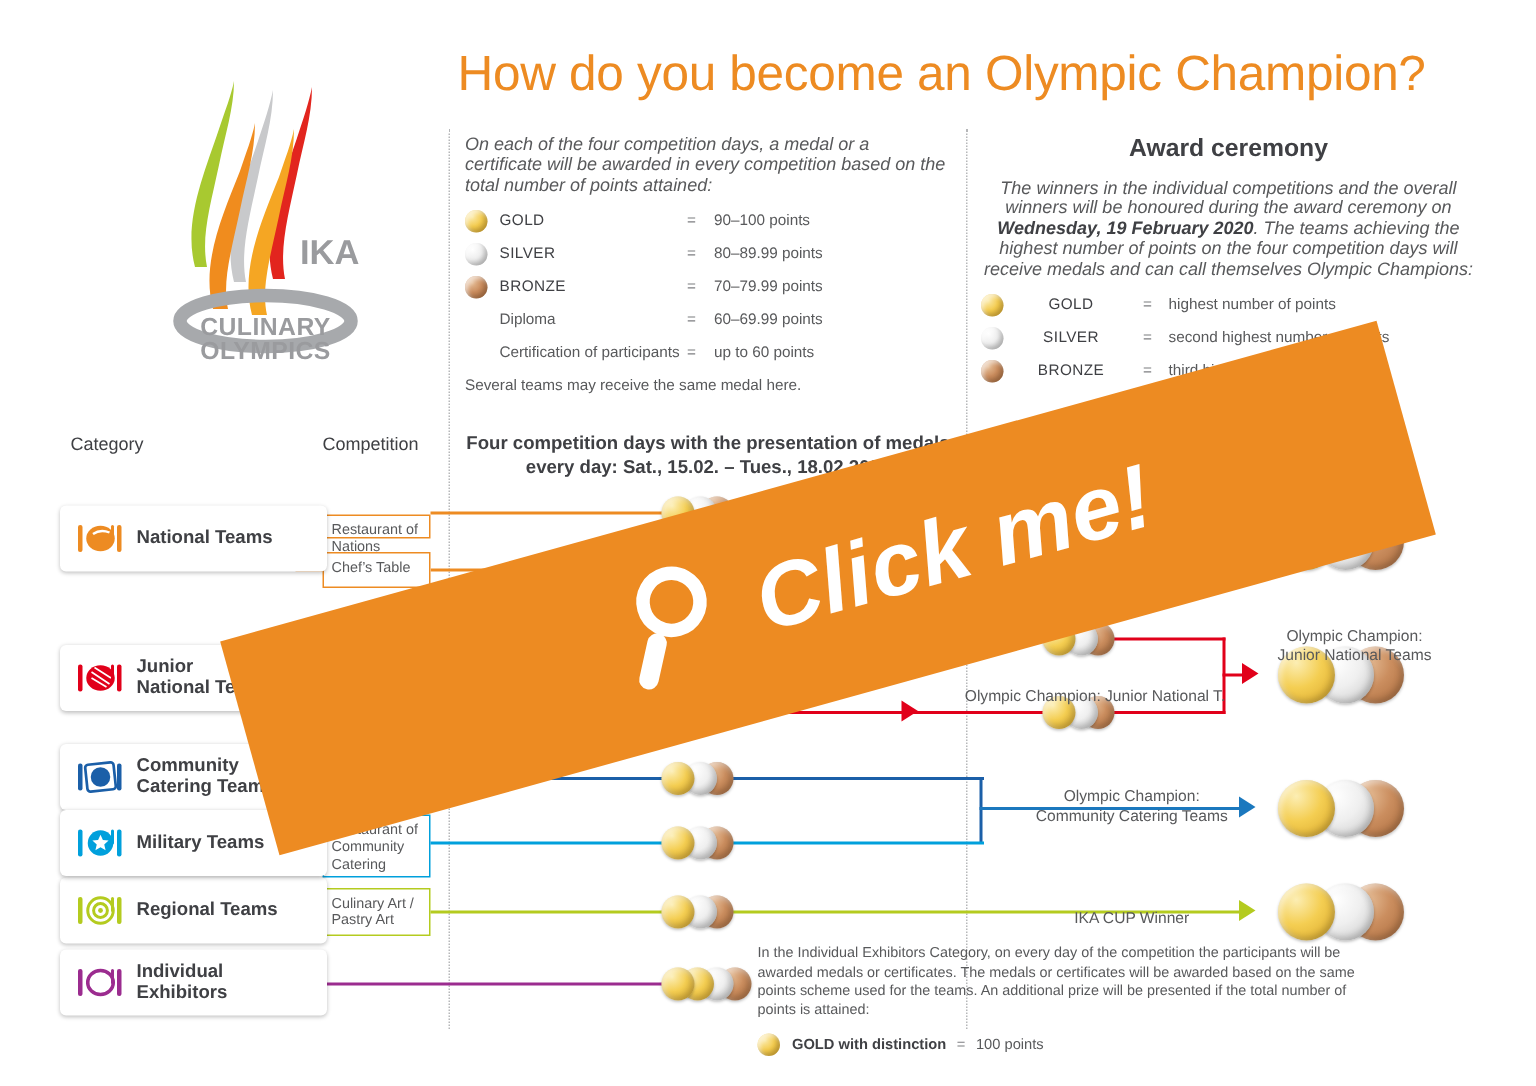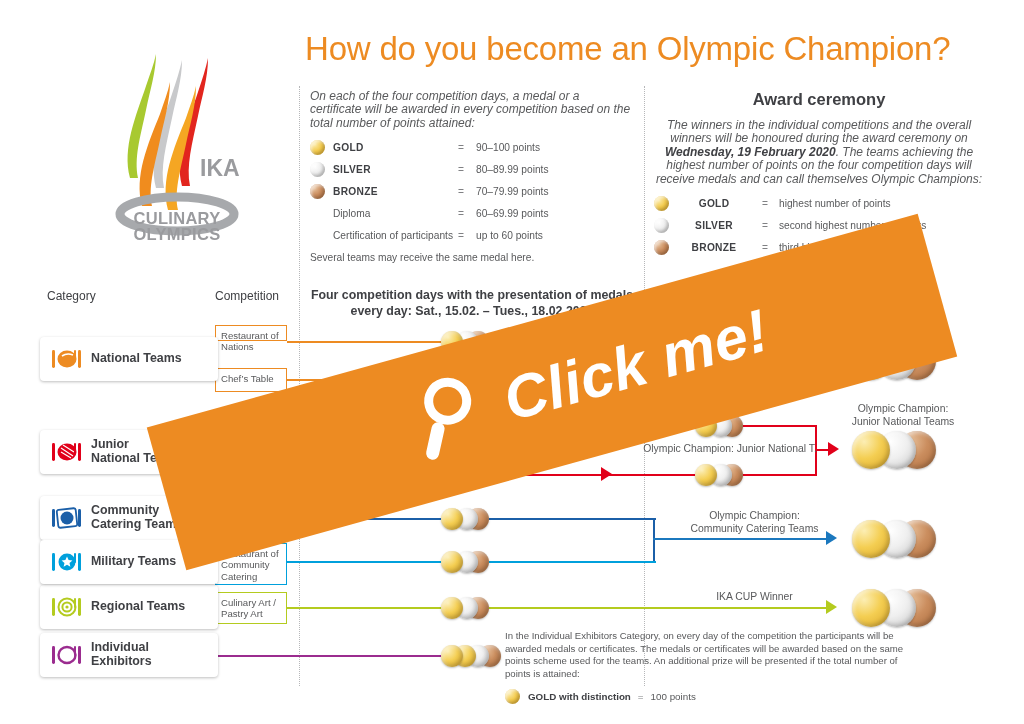--- a/index.html
+++ b/index.html
@@ -25,21 +25,21 @@
   .vdot.c1{left:299px;top:86px;height:600px;}
   .vdot.c2{left:644px;top:86px;height:600px;}
 
   
   .panel{position:absolute;}
   .panel h2{margin:0 0 10px 0;font-size:16.5px;color:#3f4044;font-weight:bold;}
   .panel p.intro{margin:0 0 10px 0;font-size:12px;line-height:13.4px;color:#58595b;font-style:italic;}
   .panel p.intro b{color:#3f4044;}
 
   .medal-line{display:flex;align-items:center;font-size:10.2px;margin-bottom:7px;}
-  .medal-line .mname{font-weight:bold;color:#3f4044;letter-spacing:.3px;}
+  .medal-line .mname{font-weight:normal;color:#3f4044;letter-spacing:.3px;}
   .medal-line .mname.plain{font-weight:normal;color:#58595b;letter-spacing:0;}
   .medal-line .eq{color:#808184;}
   .medal-line .mval{color:#58595b;}
 
   .m-dot{width:15px;height:15px;border-radius:50%;margin-right:8px;flex:0 0 auto;
     box-shadow:inset -2px -2px 3px rgba(0,0,0,.18), inset 2px 2px 3px rgba(255,255,255,.65);}
   .m-gold{background:radial-gradient(circle at 33% 30%, #FBE9A6 0%, #F3CB4E 45%, #D9A62B 100%);}
   .m-silver{background:radial-gradient(circle at 33% 30%, #ffffff 0%, #EDEDED 45%, #C7C7C7 100%);}
   .m-bronze{background:radial-gradient(circle at 33% 30%, #E4BB94 0%, #C98B5C 45%, #A96B3C 100%);}
 
@@ -78,21 +78,21 @@
   .trio.small .c{width:22px;height:22px;}
   .trio.small{height:22px;}
   .trio.big .c{width:38px;height:38px;}
   .trio.big{height:38px;}
 
   .g{background:radial-gradient(circle at 32% 28%, #FCEEB4 0%, #F4CE52 45%, #D8A528 100%);}
   .s{background:radial-gradient(circle at 32% 28%, #ffffff 0%, #EFEFEF 45%, #C5C5C5 100%);}
   .b{background:radial-gradient(circle at 32% 28%, #E7C09A 0%, #CB8E5F 45%, #A96A3B 100%);}
 
   
-  .wlabel{position:absolute;font-size:10.4px;line-height:13px;color:#58595b;text-align:center;}
+  .wlabel{position:absolute;font-size:10.4px;line-height:13px;color:#58595b;text-align:center;margin-top:16px;}
   .wlabel.left{text-align:left;}
 
   
   .bottomnote{position:absolute;left:505px;top:630px;width:420px;
     font-size:9.6px;line-height:12.6px;color:#58595b;}
   .bottomnote .gline{display:flex;align-items:center;margin-top:9px;font-size:9.8px;}
   .bottomnote .gline .mname{font-weight:bold;color:#3f4044;}
 
   
   .clickme{position:absolute;left:152px;top:318px;width:800px;height:148px;
@@ -226,21 +226,21 @@
 
   <div class="ln hline" style="left:186px;top:561px;width:470px;background:#00A0DC;"></div>
   <div class="ln hline" style="left:653px;top:538px;width:176px;background:#1B78BE;"></div>
   <div class="arrow" style="left:826px;top:531px;border-left-color:#1B78BE;"></div>
 
   <div class="ln hline" style="left:186px;top:607px;width:644px;background:#B4CB1F;"></div>
   <div class="arrow" style="left:826px;top:600px;border-left-color:#B4CB1F;"></div>
 
   <div class="ln hline" style="left:186px;top:655px;width:258px;background:#9B2C8F;"></div>
 
-  <div class="compbox" style="top:325px;height:16px;border-color:#ED8B22;">Restaurant of Nations</div>
+  <div class="compbox" style="top:343px;height:16px;border-color:#ED8B22;">Restaurant of Nations</div>
   <div class="compbox" style="top:368px;height:24px;border-color:#ED8B22;">Chef’s Table</div>
   <div class="compbox" style="top:543px;height:42px;border-color:#00A0DC;">Restaurant of Community Catering</div>
   <div class="compbox" style="top:592px;height:32px;border-color:#B4CB1F;">Culinary Art / Pastry Art</div>
 
   <div class="cat" style="top:337px;">
     <span class="cat-icon">
       <svg width="34" height="24" viewBox="0 0 34 24">
           <rect x="2" y="3" width="3" height="18" rx="1.4" fill="#ED8B22"></rect>
           <ellipse cx="17" cy="12" rx="9.5" ry="8.5" fill="#ED8B22"></ellipse>
           <path d="M12 9 Q17 5.5 23 8" stroke="#fff" stroke-width="1.6" fill="none"></path>

